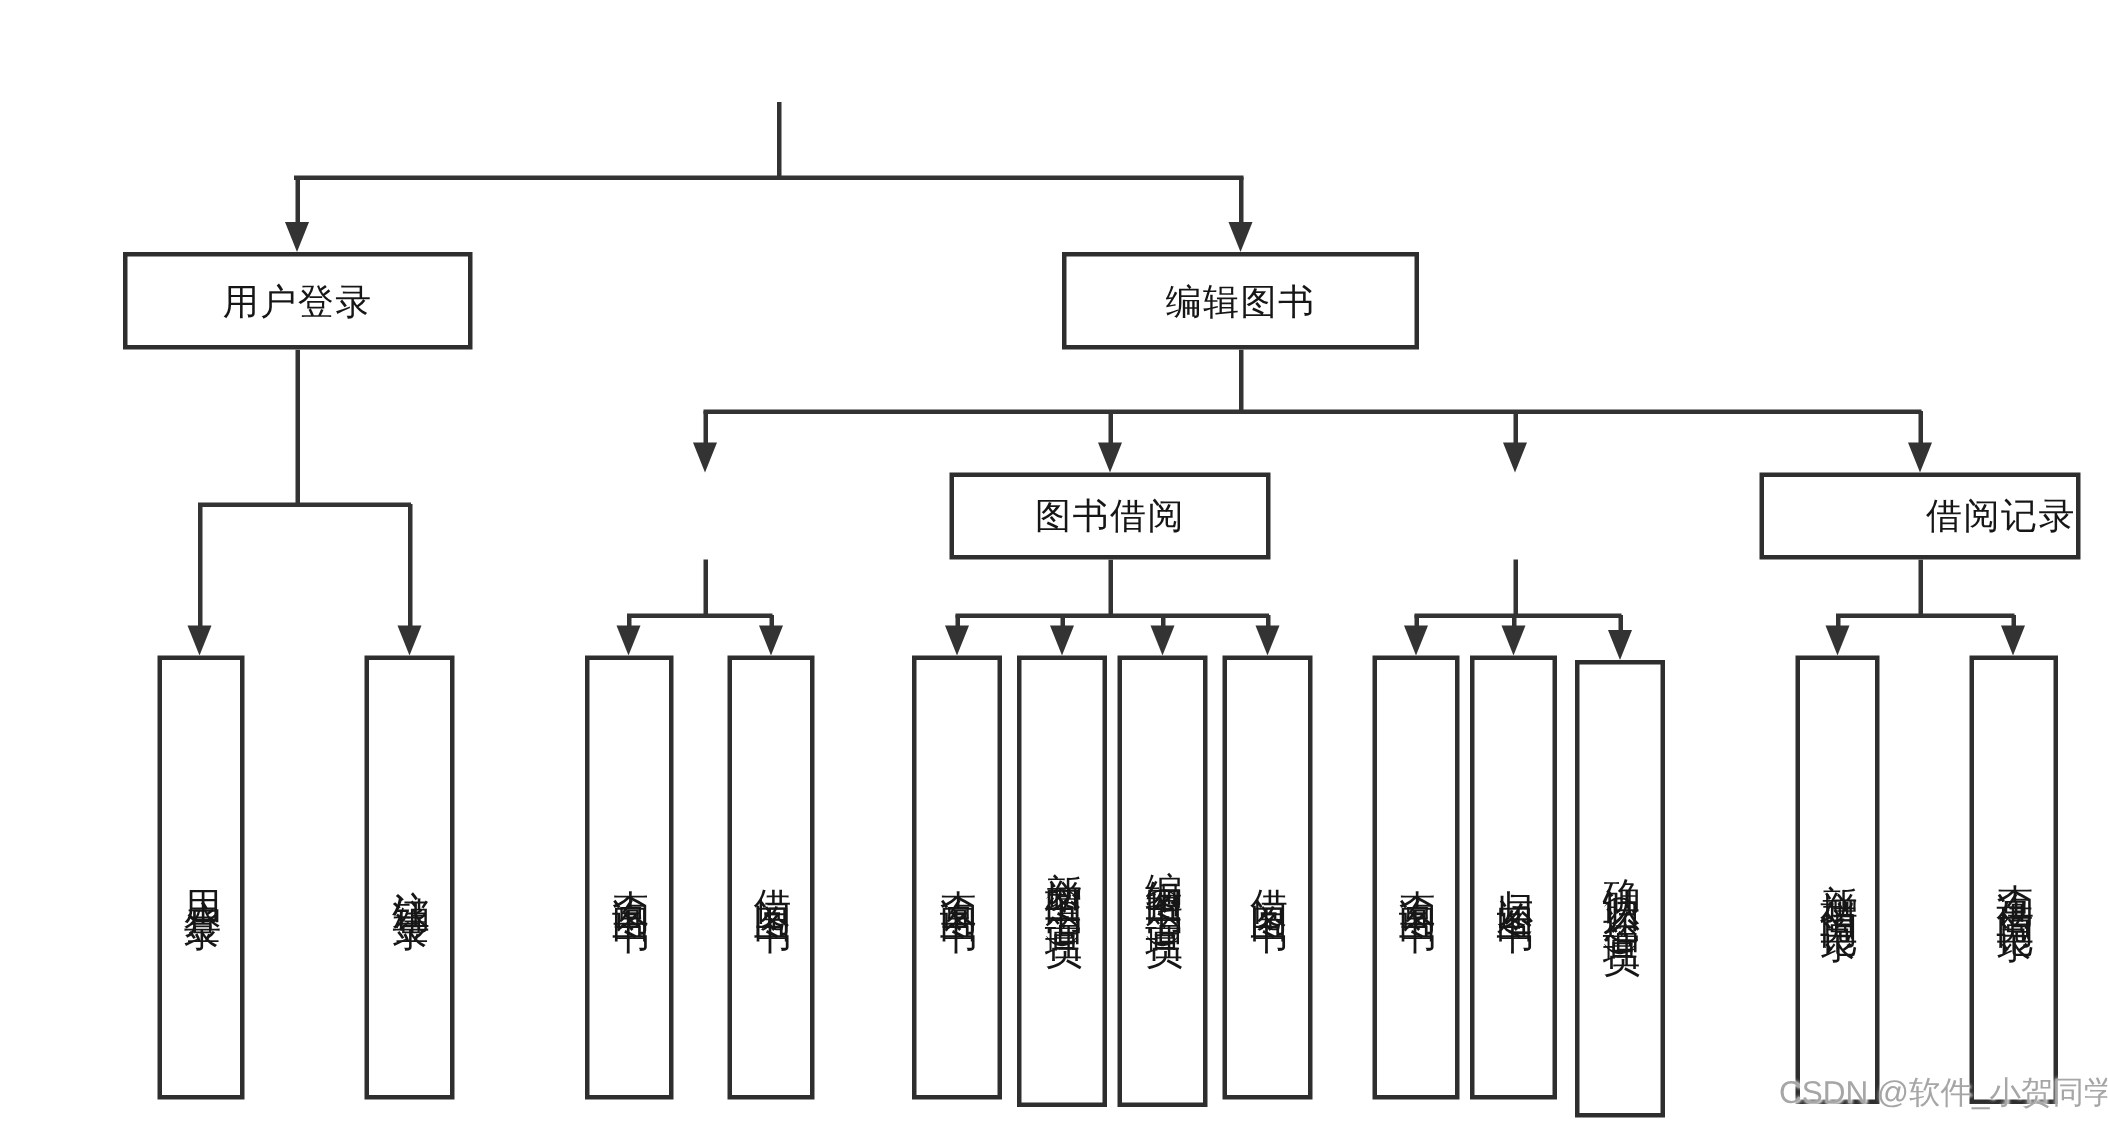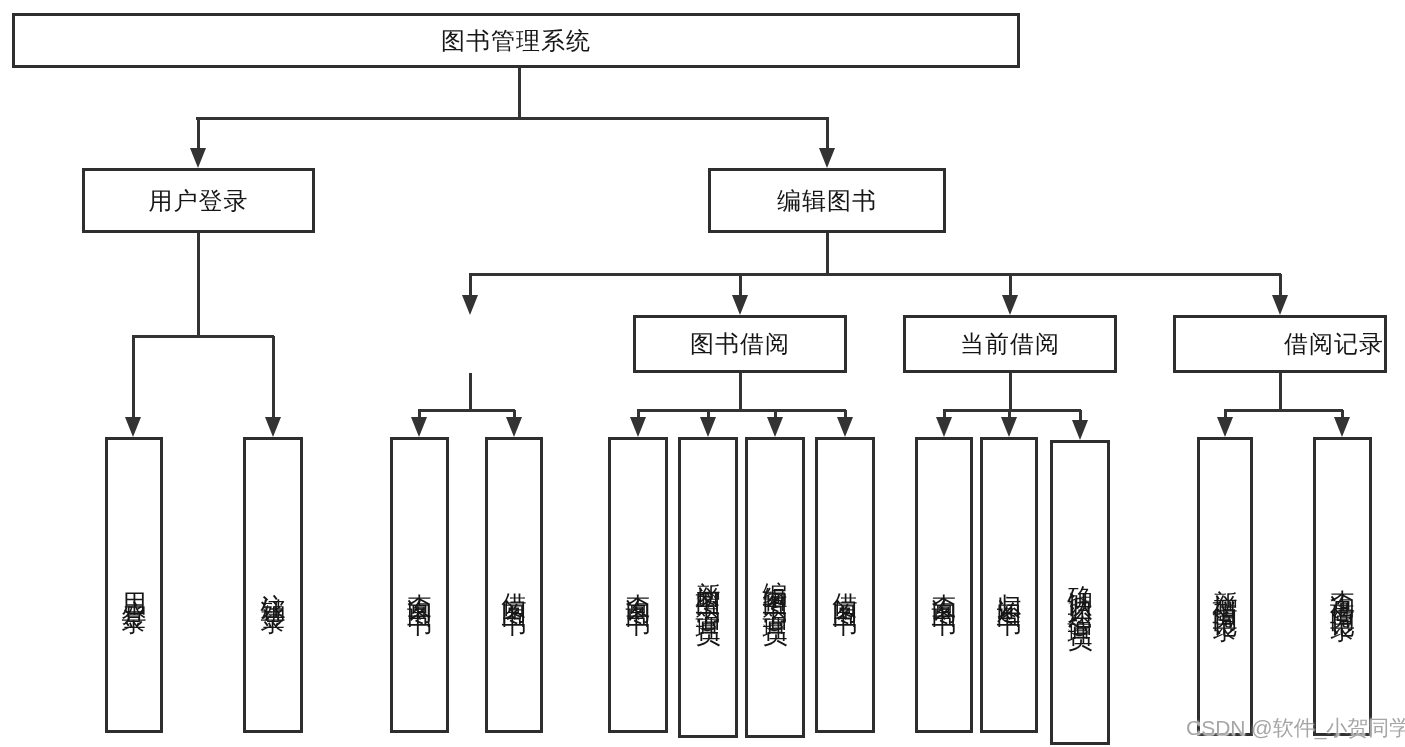--- a/index.html
+++ b/index.html
@@ -114,36 +114,30 @@
       <div class="arrow" style="left: 700px; top: 417px; border-top-color: rgb(51, 51, 51);"></div>
       <div class="arrow" style="left: 767px; top: 417px; border-top-color: rgb(51, 51, 51);"></div>
       <div class="arrow" style="left: 837px; top: 417px; border-top-color: rgb(51, 51, 51);"></div>
       <div class="arrow" style="left: 936px; top: 417px; border-top-color: rgb(51, 51, 51);"></div>
       <div class="arrow" style="left: 1001px; top: 417px; border-top-color: rgb(51, 51, 51);"></div>
       <div class="arrow" style="left: 1072px; top: 420px; border-top-color: rgb(51, 51, 51);"></div>
       <div class="arrow" style="left: 1217px; top: 417px; border-top-color: rgb(51, 51, 51);"></div>
       <div class="arrow" style="left: 1334px; top: 417px; border-top-color: rgb(51, 51, 51);"></div>
     </div>
 
-  <div class="node hbox" style="left:12px; top:13px; width:1008px; height:55px;">
-    <span>图书管理系统</span>
-  </div>
 
   <div class="node hbox" style="left:82px; top:168px; width:233px; height:65px;">
     <span>用户登录</span>
   </div>
   <div class="node hbox" style="left:708px; top:168px; width:238px; height:65px;">
     <span>编辑图书</span>
   </div>
 
   <div class="node hbox" style="left:633px; top:315px; width:214px; height:58px;justify-content:center;">
     <span>图书借阅</span>
-  </div>
-  <div class="node hbox" style="left:903px; top:315px; width:214px; height:58px;">
-    <span>当前借阅</span>
   </div>
   <div class="node hbox" style="left:1173px; top:315px; width:214px; height:58px;justify-content:flex-end;">
     <span>借阅记录</span>
   </div>
 
   <div class="node vbox" style="left:105px; top:437px; width:58px; height:296px;">
     <span>用户登录</span>
   </div>
   <div class="node vbox" style="left:243px; top:437px; width:60px; height:296px;">
     <span>注销登录</span>

